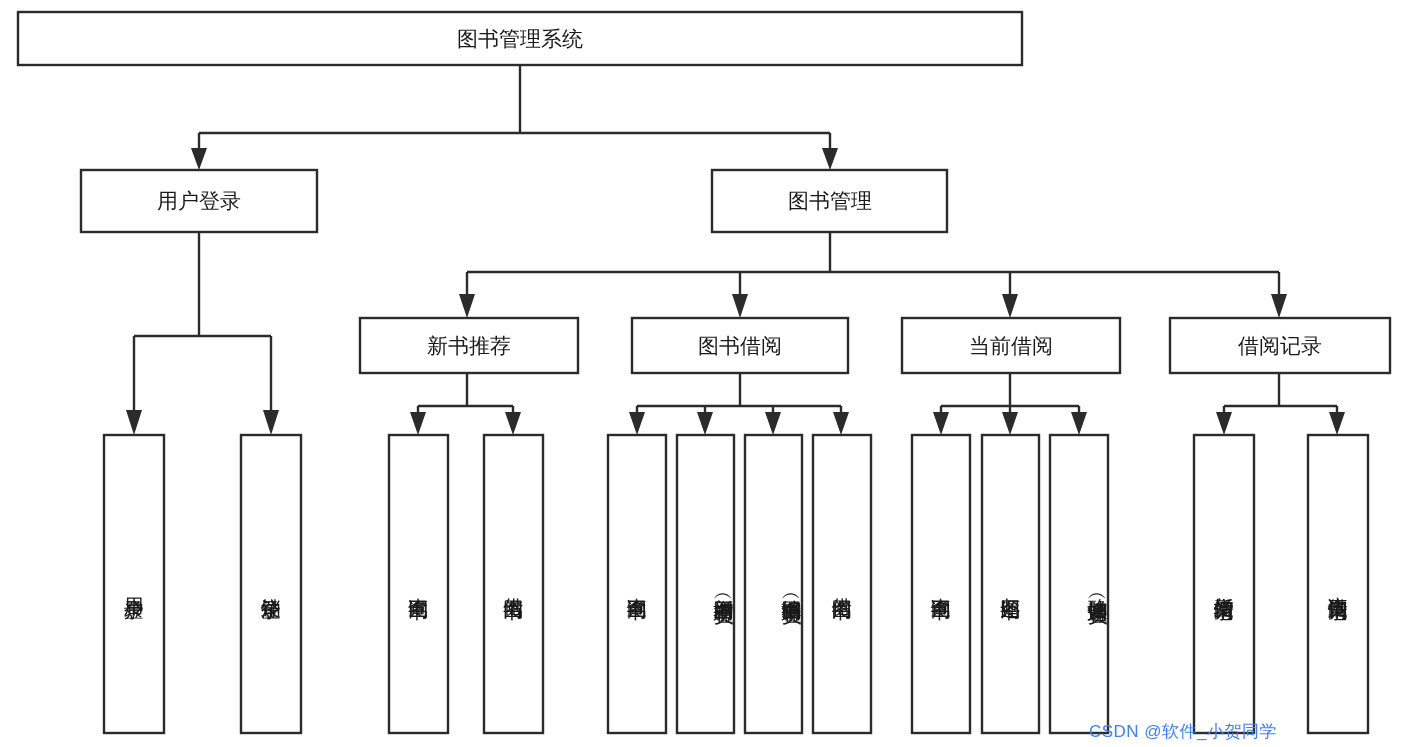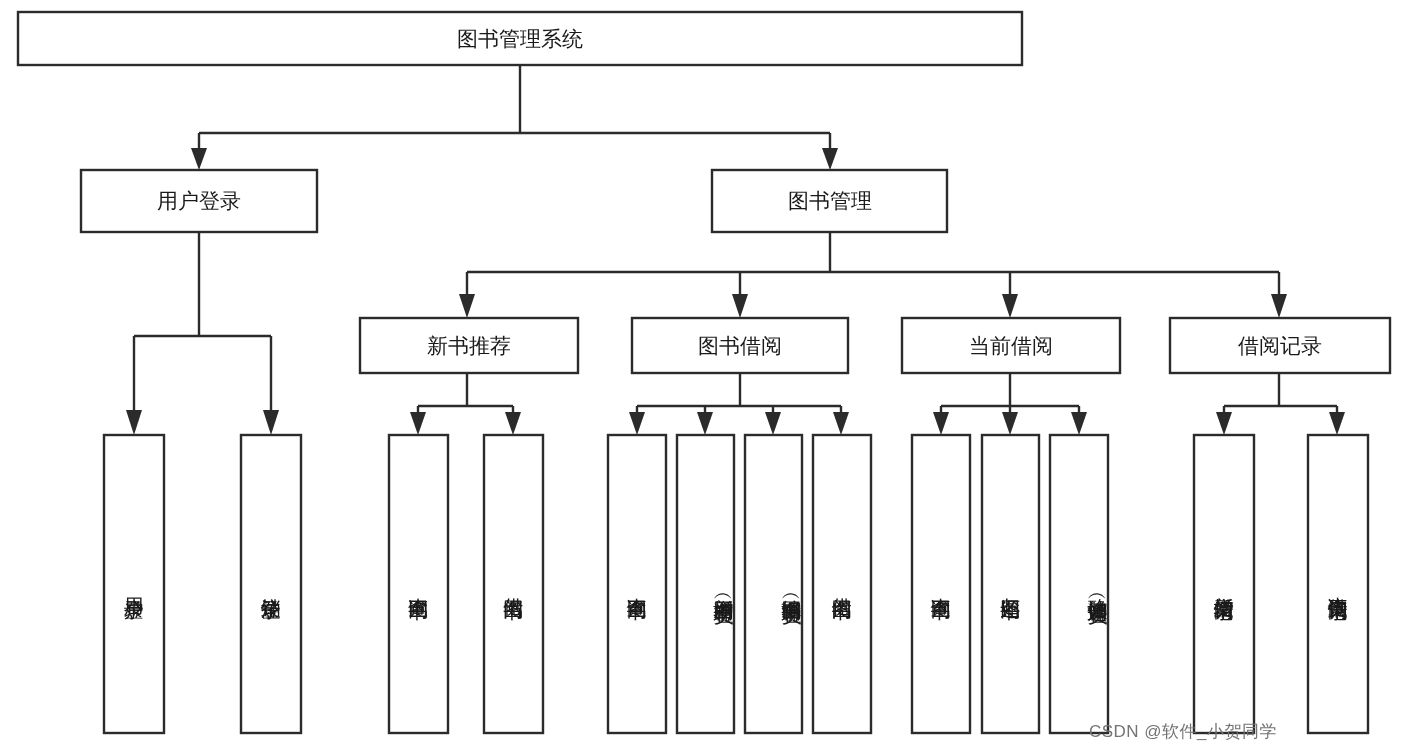--- a/index.html
+++ b/index.html
@@ -63,21 +63,21 @@
     justify-content: center;
     pointer-events: none;
     user-select: none;
   }
   .watermark {
     position: absolute;
     right: 10px;
     bottom: 4px;
     font-family: "Liberation Sans", "DejaVu Sans", sans-serif;
     font-size: 17px;
-    color: #737373;
+    color: #3b82f6;
     white-space: nowrap;
     letter-spacing: 0.5px;
     margin-top: 8px;
   }
 </style>
 </head>
 <body>
 
 <div id="diagram-root">
 

